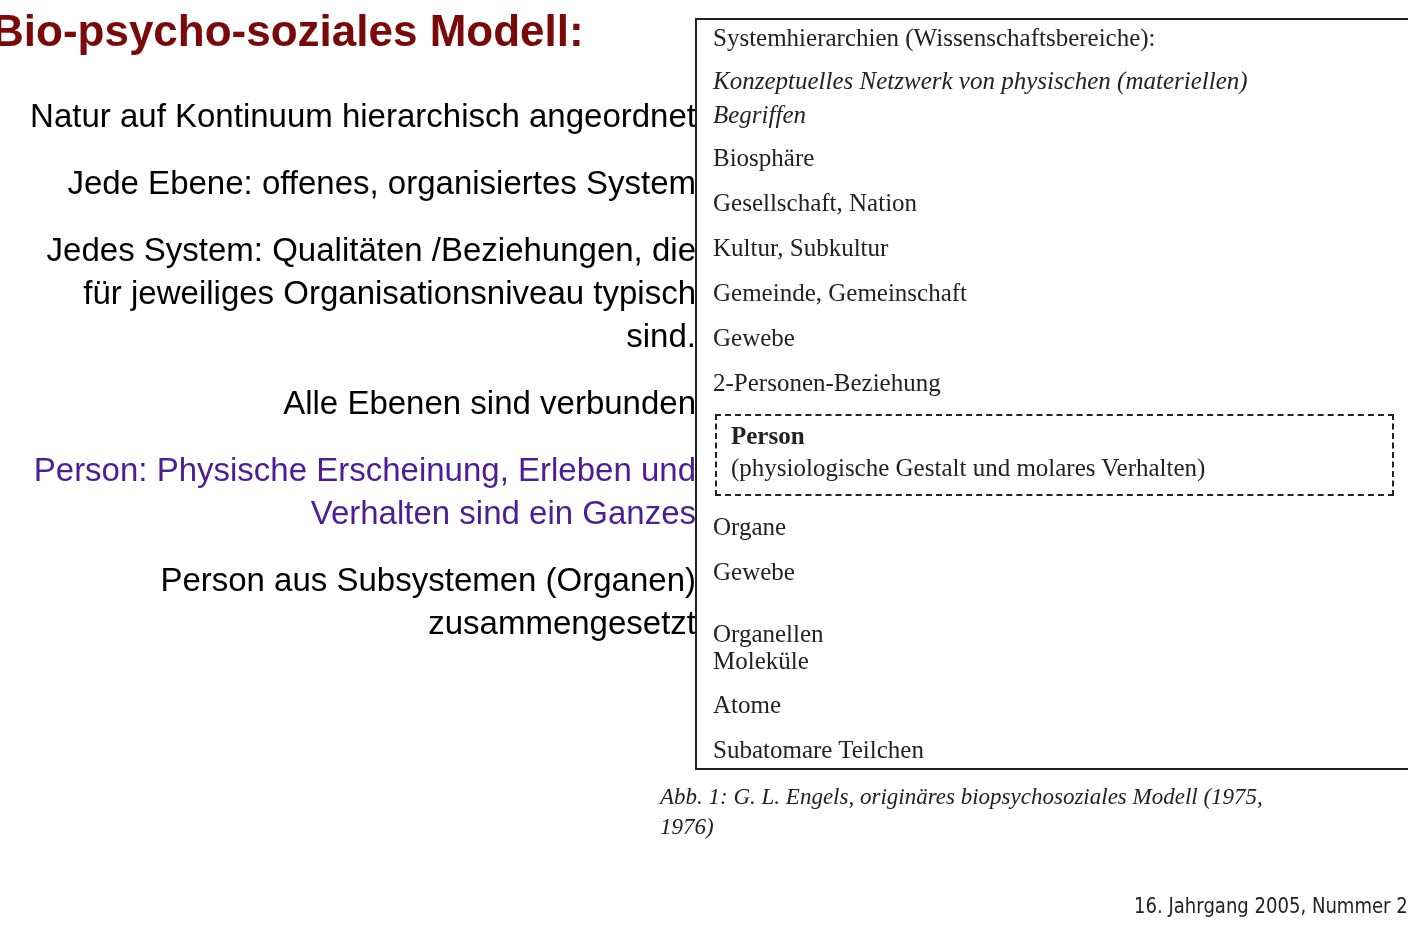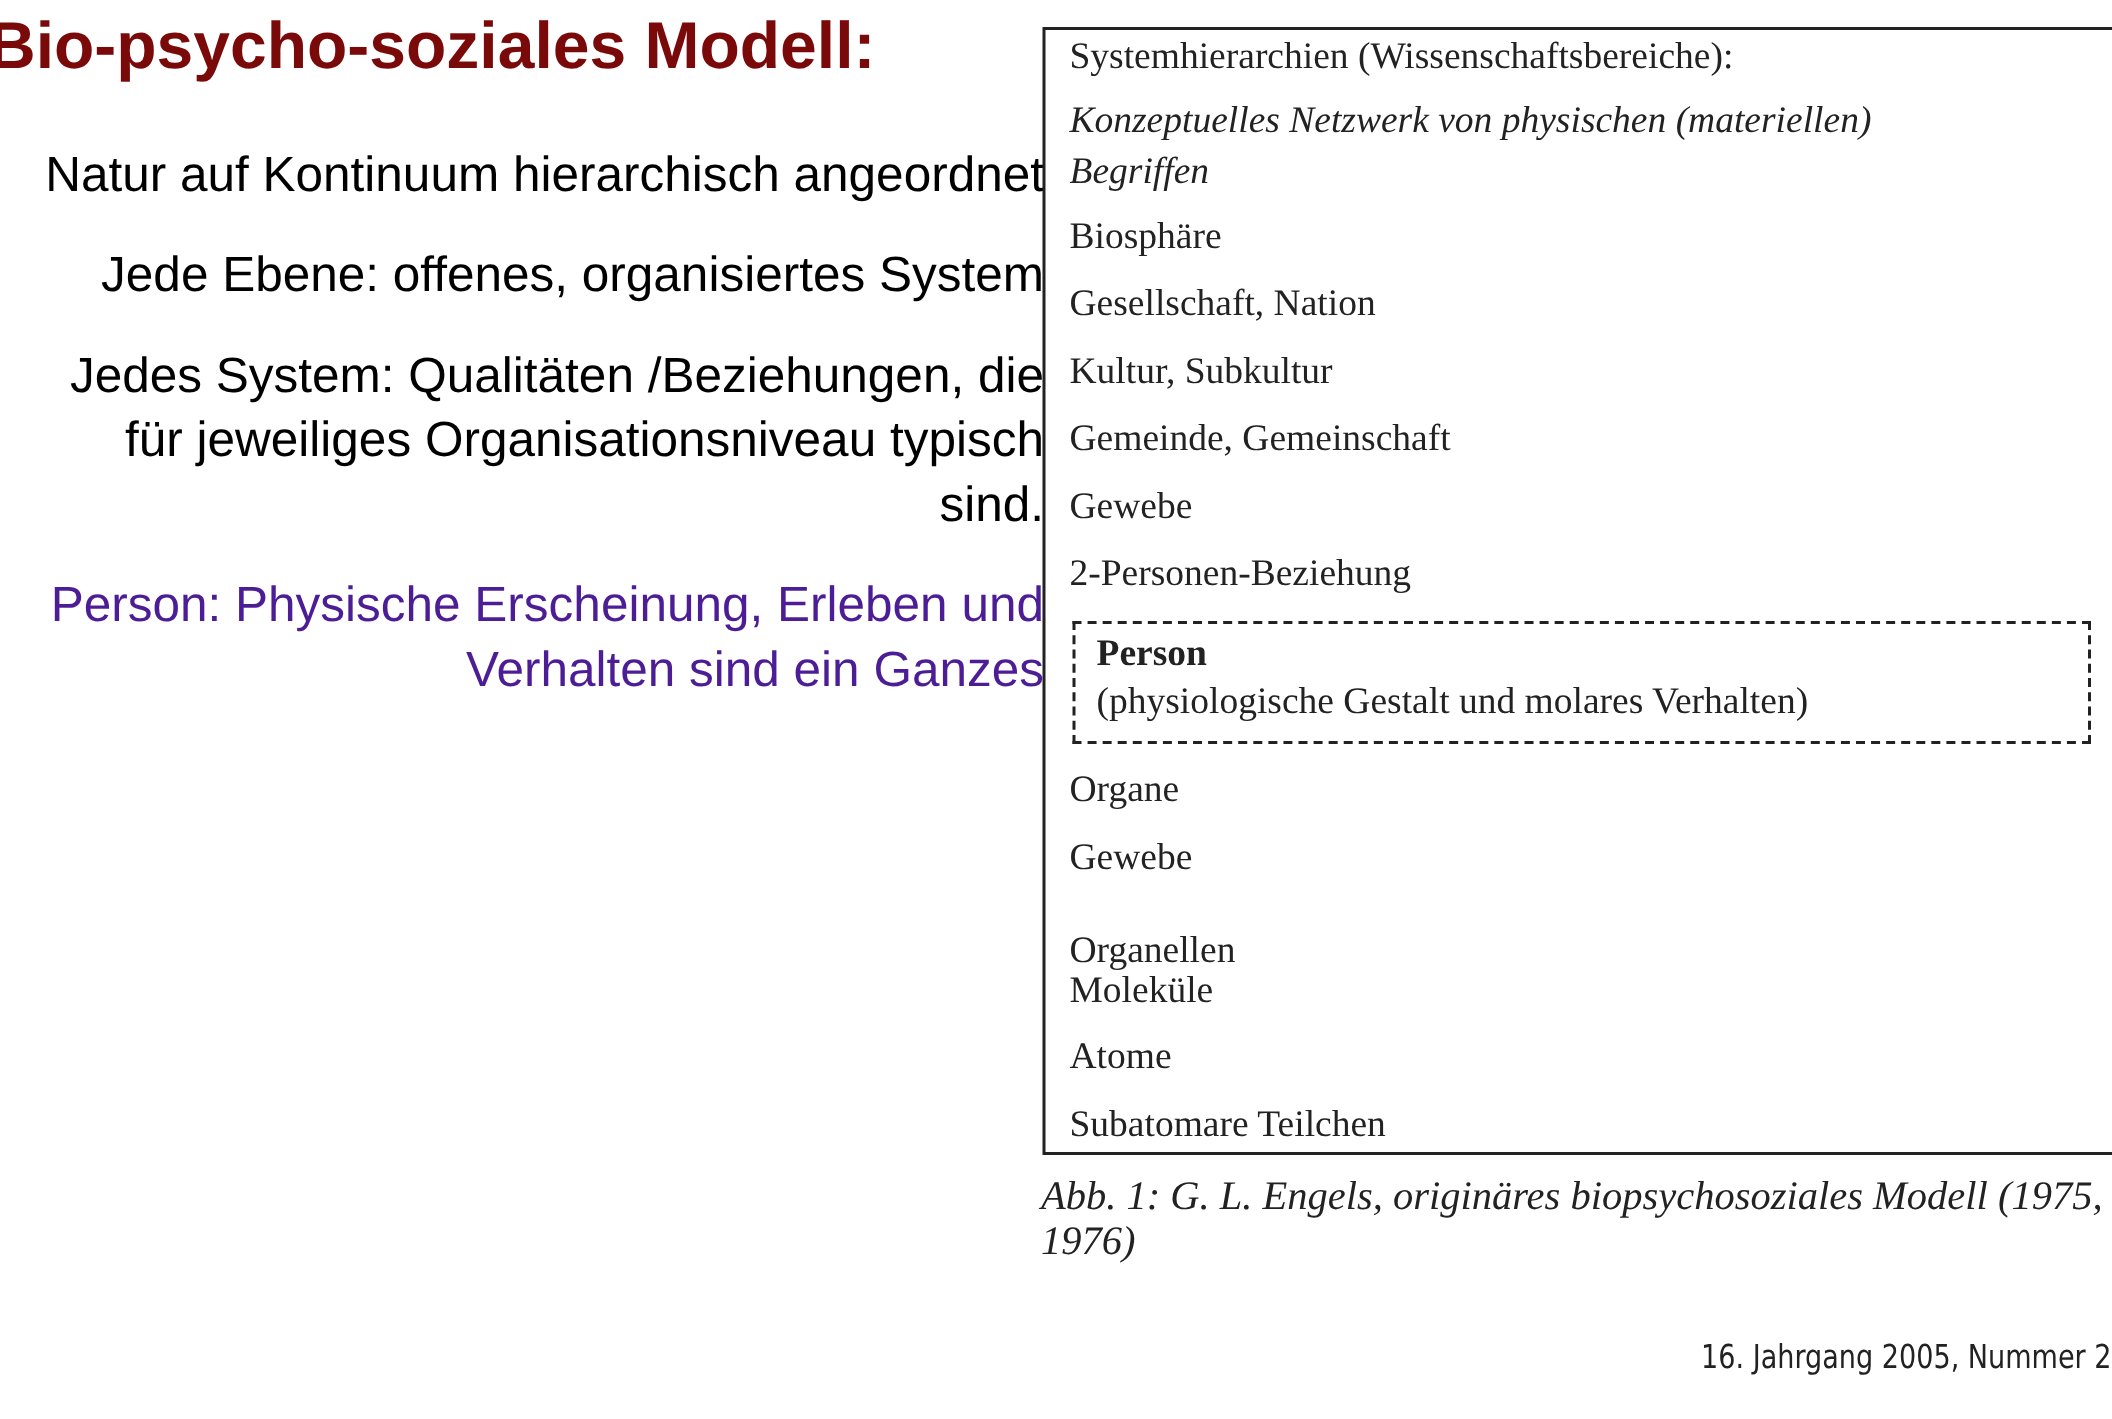--- a/index.html
+++ b/index.html
@@ -22,40 +22,42 @@
     }
     .fig-line { position: absolute; left: 16px; white-space: nowrap; }
     .fig-line.italic { font-style: italic; }
     .person-box {
       position: absolute; left: 18px; top: 394px; width: 679px; height: 82px;
       border: 2px dashed #222; box-sizing: border-box;
     }
     .person-title { position: absolute; left: 14px; top: 6px; font-weight: bold; text-align: right; }
     .person-sub { position: absolute; left: 14px; top: 38px; white-space: nowrap; }
     .caption {
-      position: absolute; left: 694px; top: 782px;
-      font-family: "Liberation Serif", serif; font-style: italic; font-size: 27px; line-height: 30px; color: #222;
+      position: absolute; left: 660px; top: 782px;
+      font-family: "Liberation Serif", serif; font-style: italic; font-size: 23px; line-height: 30px; color: #222;
       white-space: nowrap;
     }
     .footer {
       position: absolute; right: 0px; top: 893px;
       font-family: "DejaVu Sans", sans-serif; font-size: 22px; color: #222; white-space: nowrap;
       transform: scaleX(0.82); transform-origin: right center;
     }
   </style>
 </head>
 <body>
 
 <div class="title">Bio-psycho-soziales Modell:</div>
 
 <div class="bullets">
   <div class="bullet">Natur auf Kontinuum hierarchisch angeordnet</div>
   <div class="bullet">Jede Ebene: offenes, organisiertes System</div>
   <div class="bullet">Jedes System: Qualitäten /Beziehungen, die für jeweiliges Organisationsniveau typisch sind.</div>
+  <div class="bullet">Alle Ebenen sind verbunden</div>
   <div class="bullet accent">Person: Physische Erscheinung, Erleben und Verhalten sind ein Ganzes</div>
+  <div class="bullet">Person aus Subsystemen (Organen) zusammengesetzt</div>
 </div>
 
 <div class="figure-box">
   <div class="fig-line" style="top:4px">Systemhierarchien (Wissenschaftsbereiche):</div>
   <div class="fig-line italic" style="top:47px">Konzeptuelles Netzwerk von physischen (materiellen)</div>
   <div class="fig-line italic" style="top:81px">Begriffen</div>
 
   <div class="fig-line" style="top:124px">Biosphäre</div>
   <div class="fig-line" style="top:169px">Gesellschaft, Nation</div>
   <div class="fig-line" style="top:214px">Kultur, Subkultur</div>

